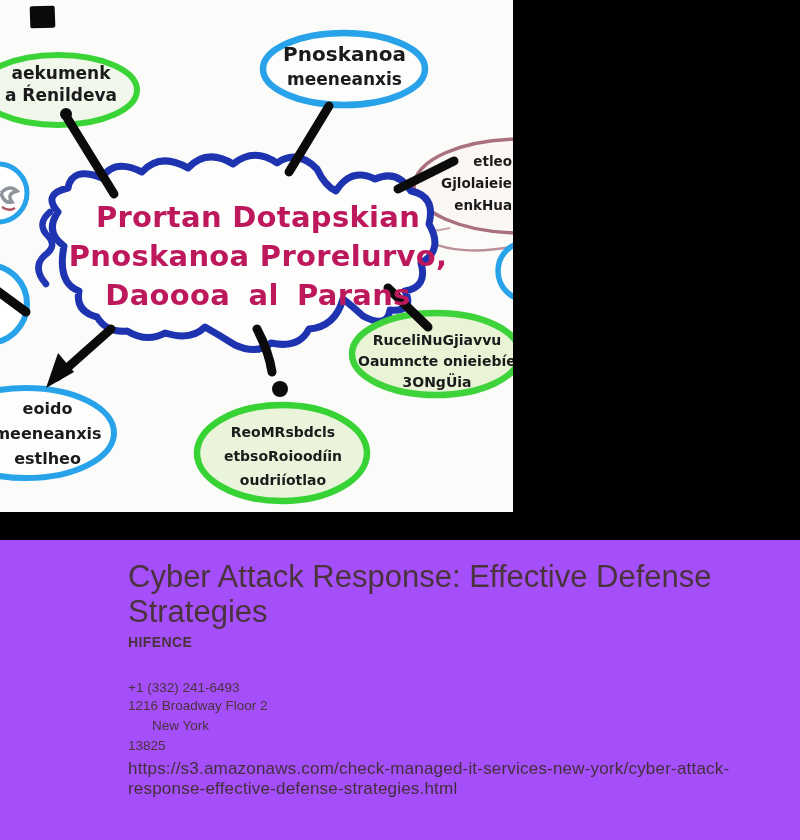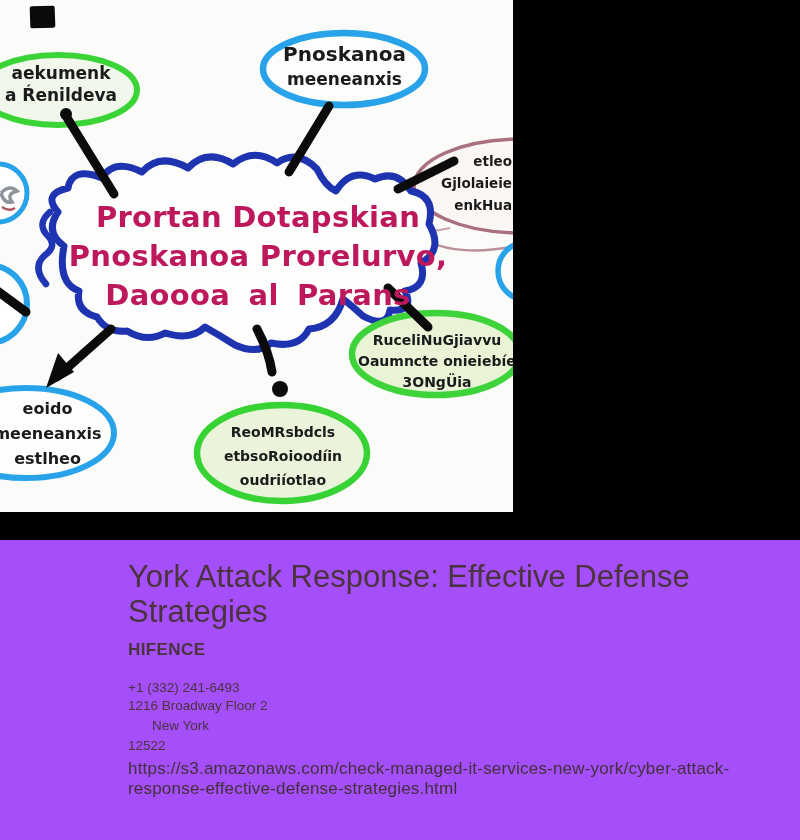--- a/index.html
+++ b/index.html
@@ -30,21 +30,21 @@
     position:absolute;left:30px;top:6px;width:25px;height:22px;
     background:#0a0a0a;border-radius:2px;transform:rotate(-2deg);z-index:4;
   }
   
   .footer{
     position:absolute;left:0;top:540px;width:800px;height:300px;
     background:#a44ffa;
   }
   .footer *{position:absolute;left:128px;color:#4a333d;}
   .f-title{top:19px;width:648px;font-size:31px;line-height:35px;font-weight:normal;}
-  .f-company{top:100px;font-size:17px;font-weight:bold;letter-spacing:.4px;text-align:right;}
+  .f-company{top:94px;font-size:14px;font-weight:bold;letter-spacing:.4px;text-align:right;}
   .f-phone{top:140px;font-size:13.5px;}
   .f-addr{top:158px;font-size:13.5px;text-align:center;}
   .f-city{top:178px;font-size:13.5px;margin-left:24px;}
   .f-zip{top:198px;font-size:13.5px;}
   .f-url{top:219px;font-size:17px;letter-spacing:.2px;color:#432f3b;}
 </style>
 </head>
 <body>
 
 <div class="mindmap">
@@ -129,20 +129,20 @@
   </div>
 
   <div class="bubble-text" style="left:-20px;top:396px;width:135px;font-size:16px;line-height:25px;">
     <div>eoido</div>
     <div>meeneanxis</div>
     <div>estlheo</div>
   </div>
 </div>
 
 <div class="footer">
-  <div class="f-title">York Attack Response: Effective Defense Strategies</div>
+  <div class="f-title">Cyber Attack Response: Effective Defense Strategies</div>
   <div class="f-company">HIFENCE</div>
   <div class="f-phone">+1 (332) 241-6493</div>
   <div class="f-addr">1216 Broadway Floor 2</div>
   <div class="f-city">New York</div>
-  <div class="f-zip">12522</div>
+  <div class="f-zip">13825</div>
   <div class="f-url">https://s3.amazonaws.com/check-managed-it-services-new-york/cyber-attack-response-effective-defense-strategies.html</div>
 </div>
 
 </body></html>

